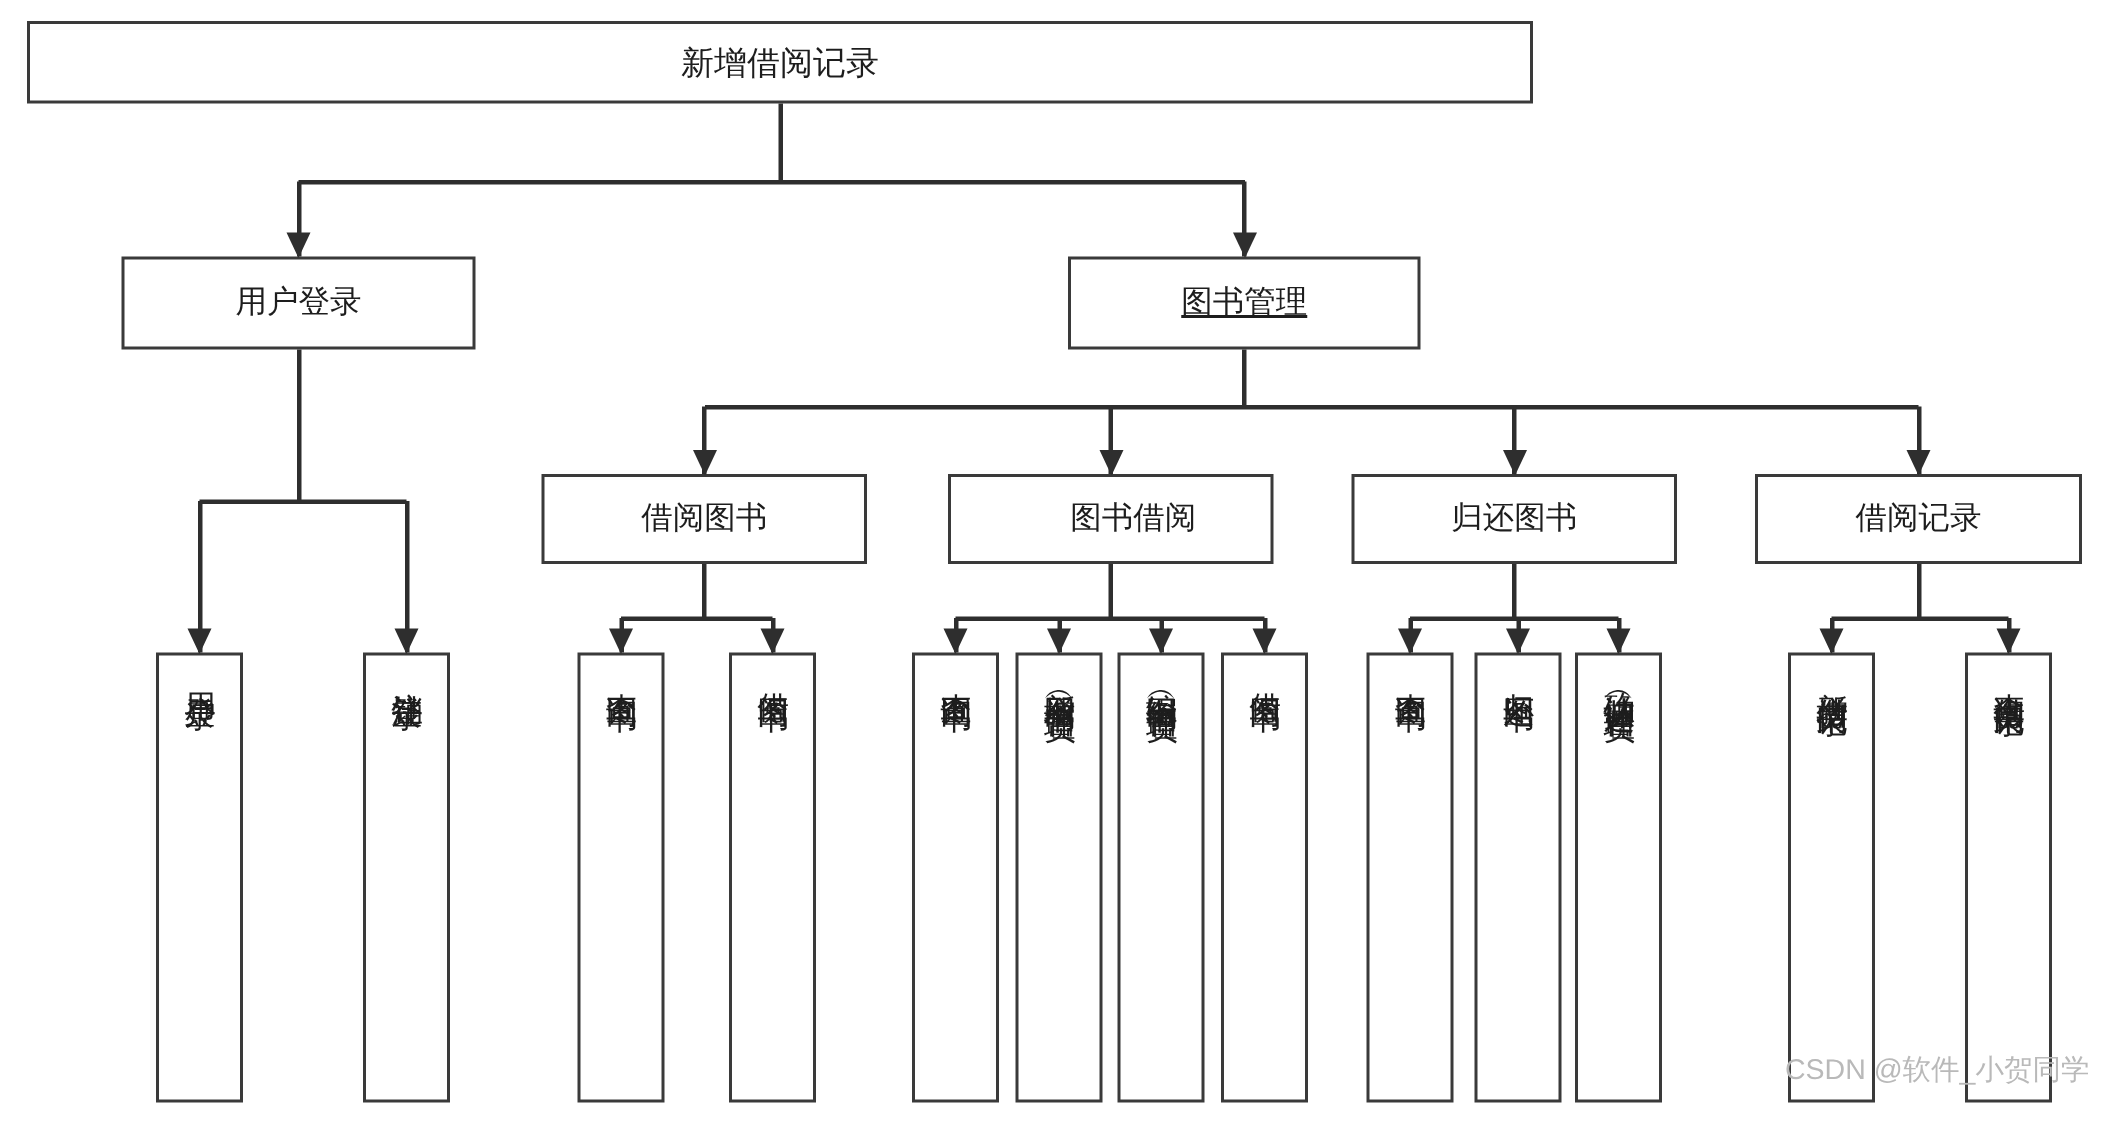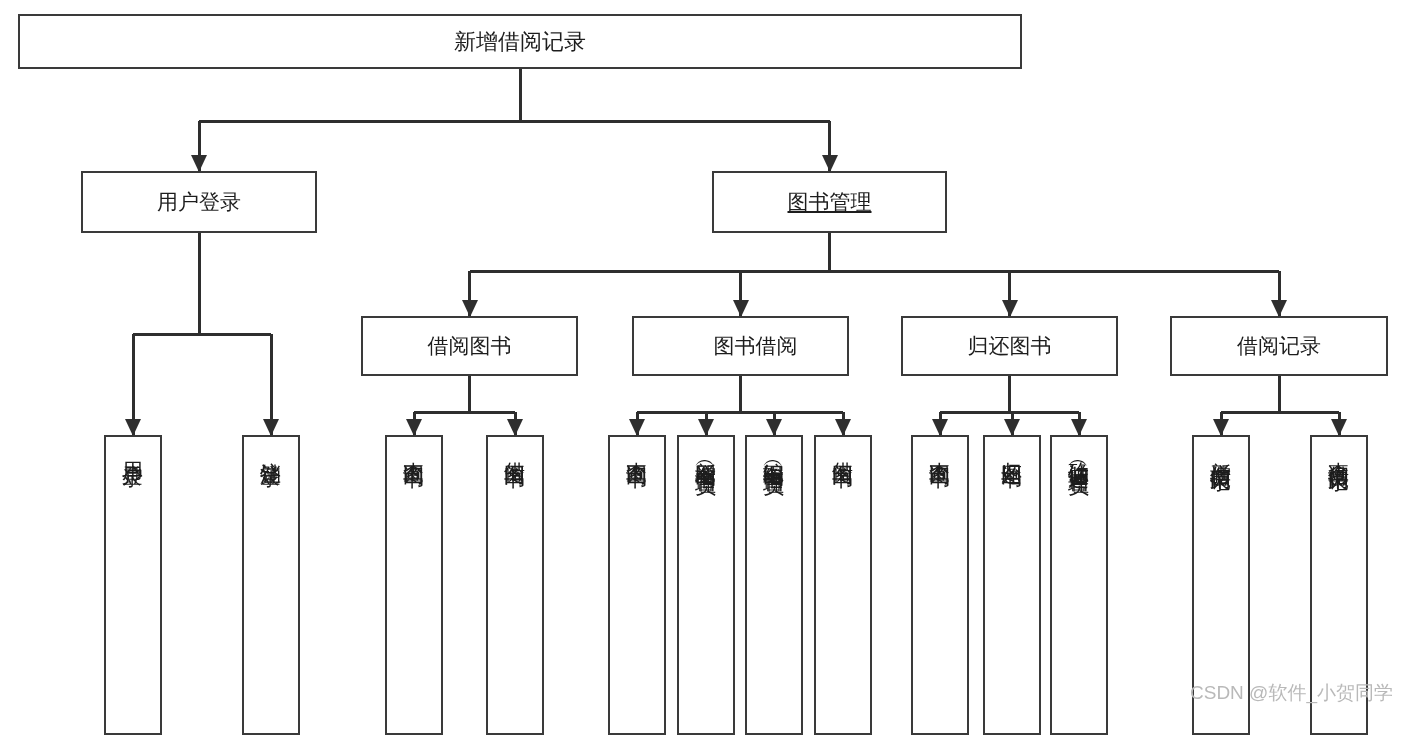--- a/index.html
+++ b/index.html
@@ -199,15 +199,15 @@
       <div class="edge v" style="left: 1077.5px; top: 412px; height: 23px;"></div>
       <div class="arrow" style="left: 1071px; top: 419px;"></div>
       <div class="edge v" style="left: 1277.5px; top: 376px; height: 36px;"></div>
       <div class="edge h" style="left: 1221px; top: 410.5px; width: 118px;"></div>
       <div class="edge v" style="left: 1219.5px; top: 412px; height: 23px;"></div>
       <div class="arrow" style="left: 1213px; top: 419px;"></div>
       <div class="edge v" style="left: 1337.5px; top: 412px; height: 23px;"></div>
       <div class="arrow" style="left: 1331px; top: 419px;"></div>
     </div>
 
-  <div id="watermark" style="left: 1190px; top: 680px; color: rgb(185, 185, 185);">CSDN @软件_小贺同学</div>
+  <div id="watermark" style="left: 1190px; top: 700px; color: rgb(185, 185, 185);">CSDN @软件_小贺同学</div>
 
 </div>
 
 </body></html>

